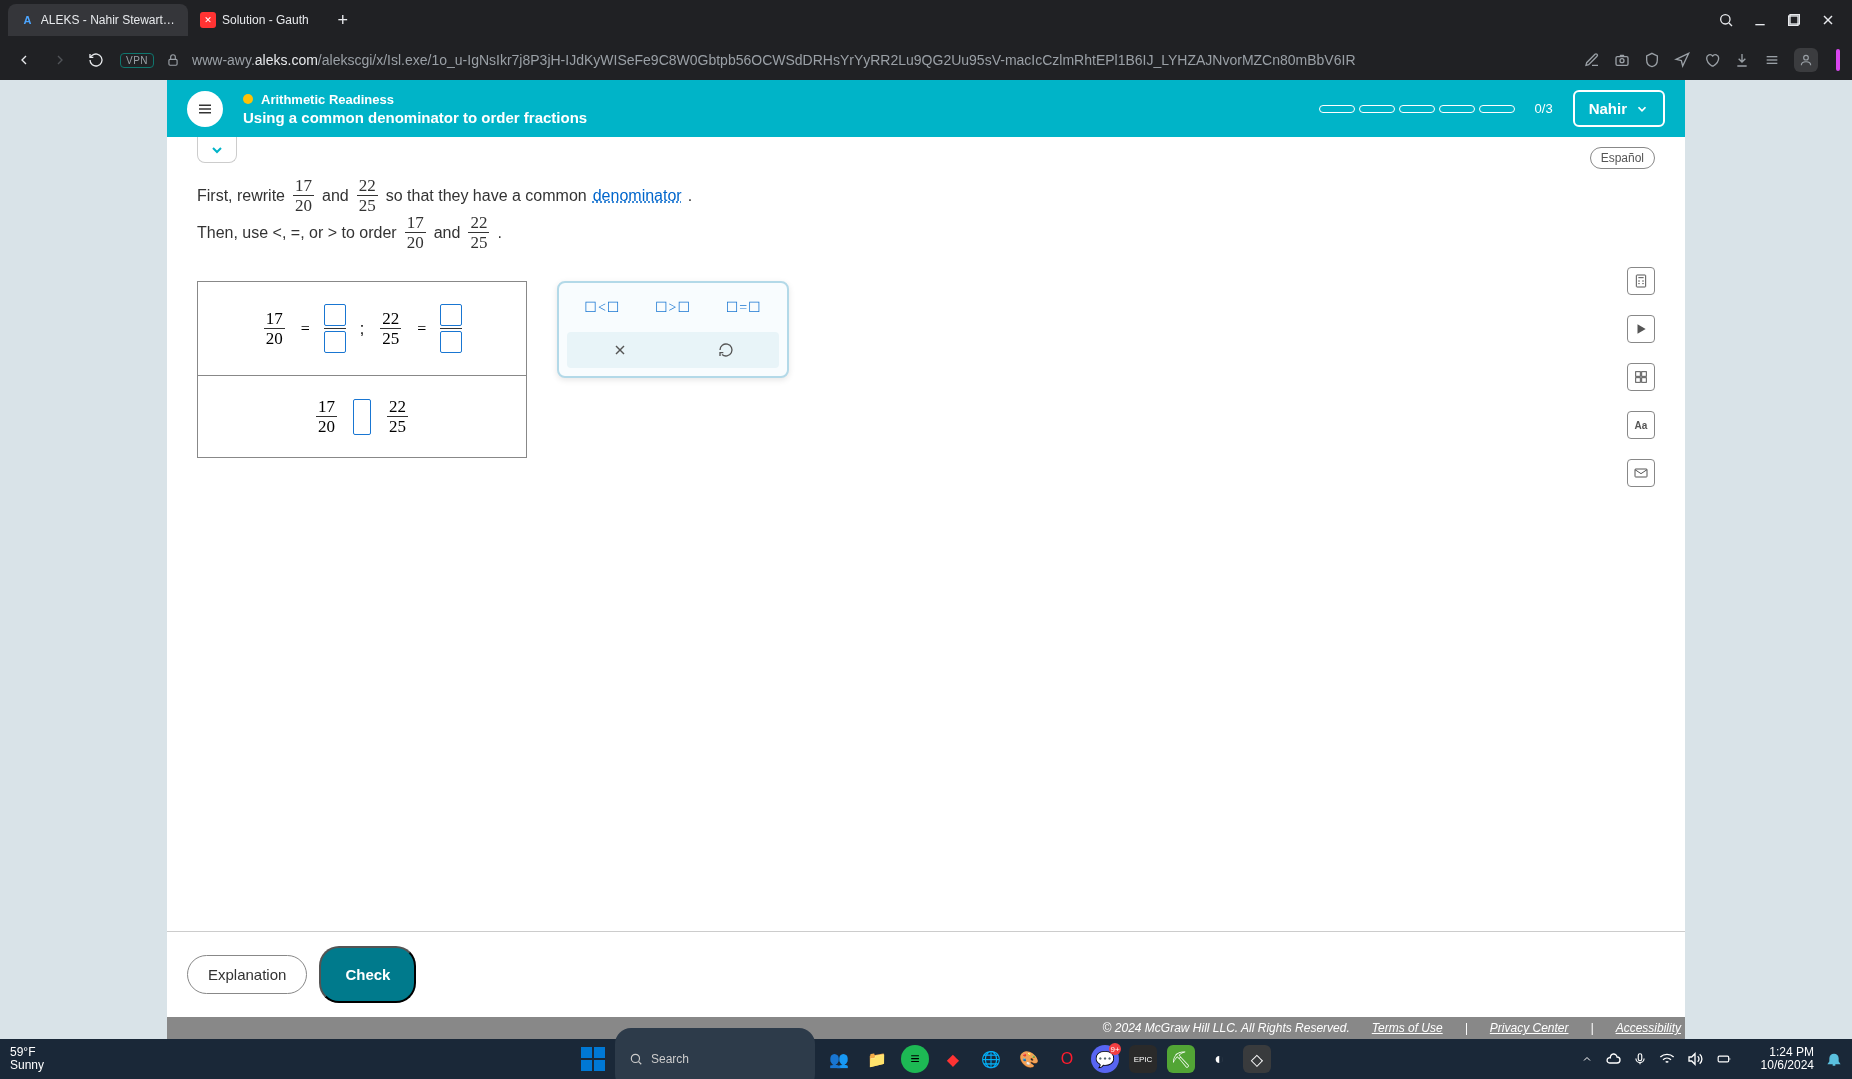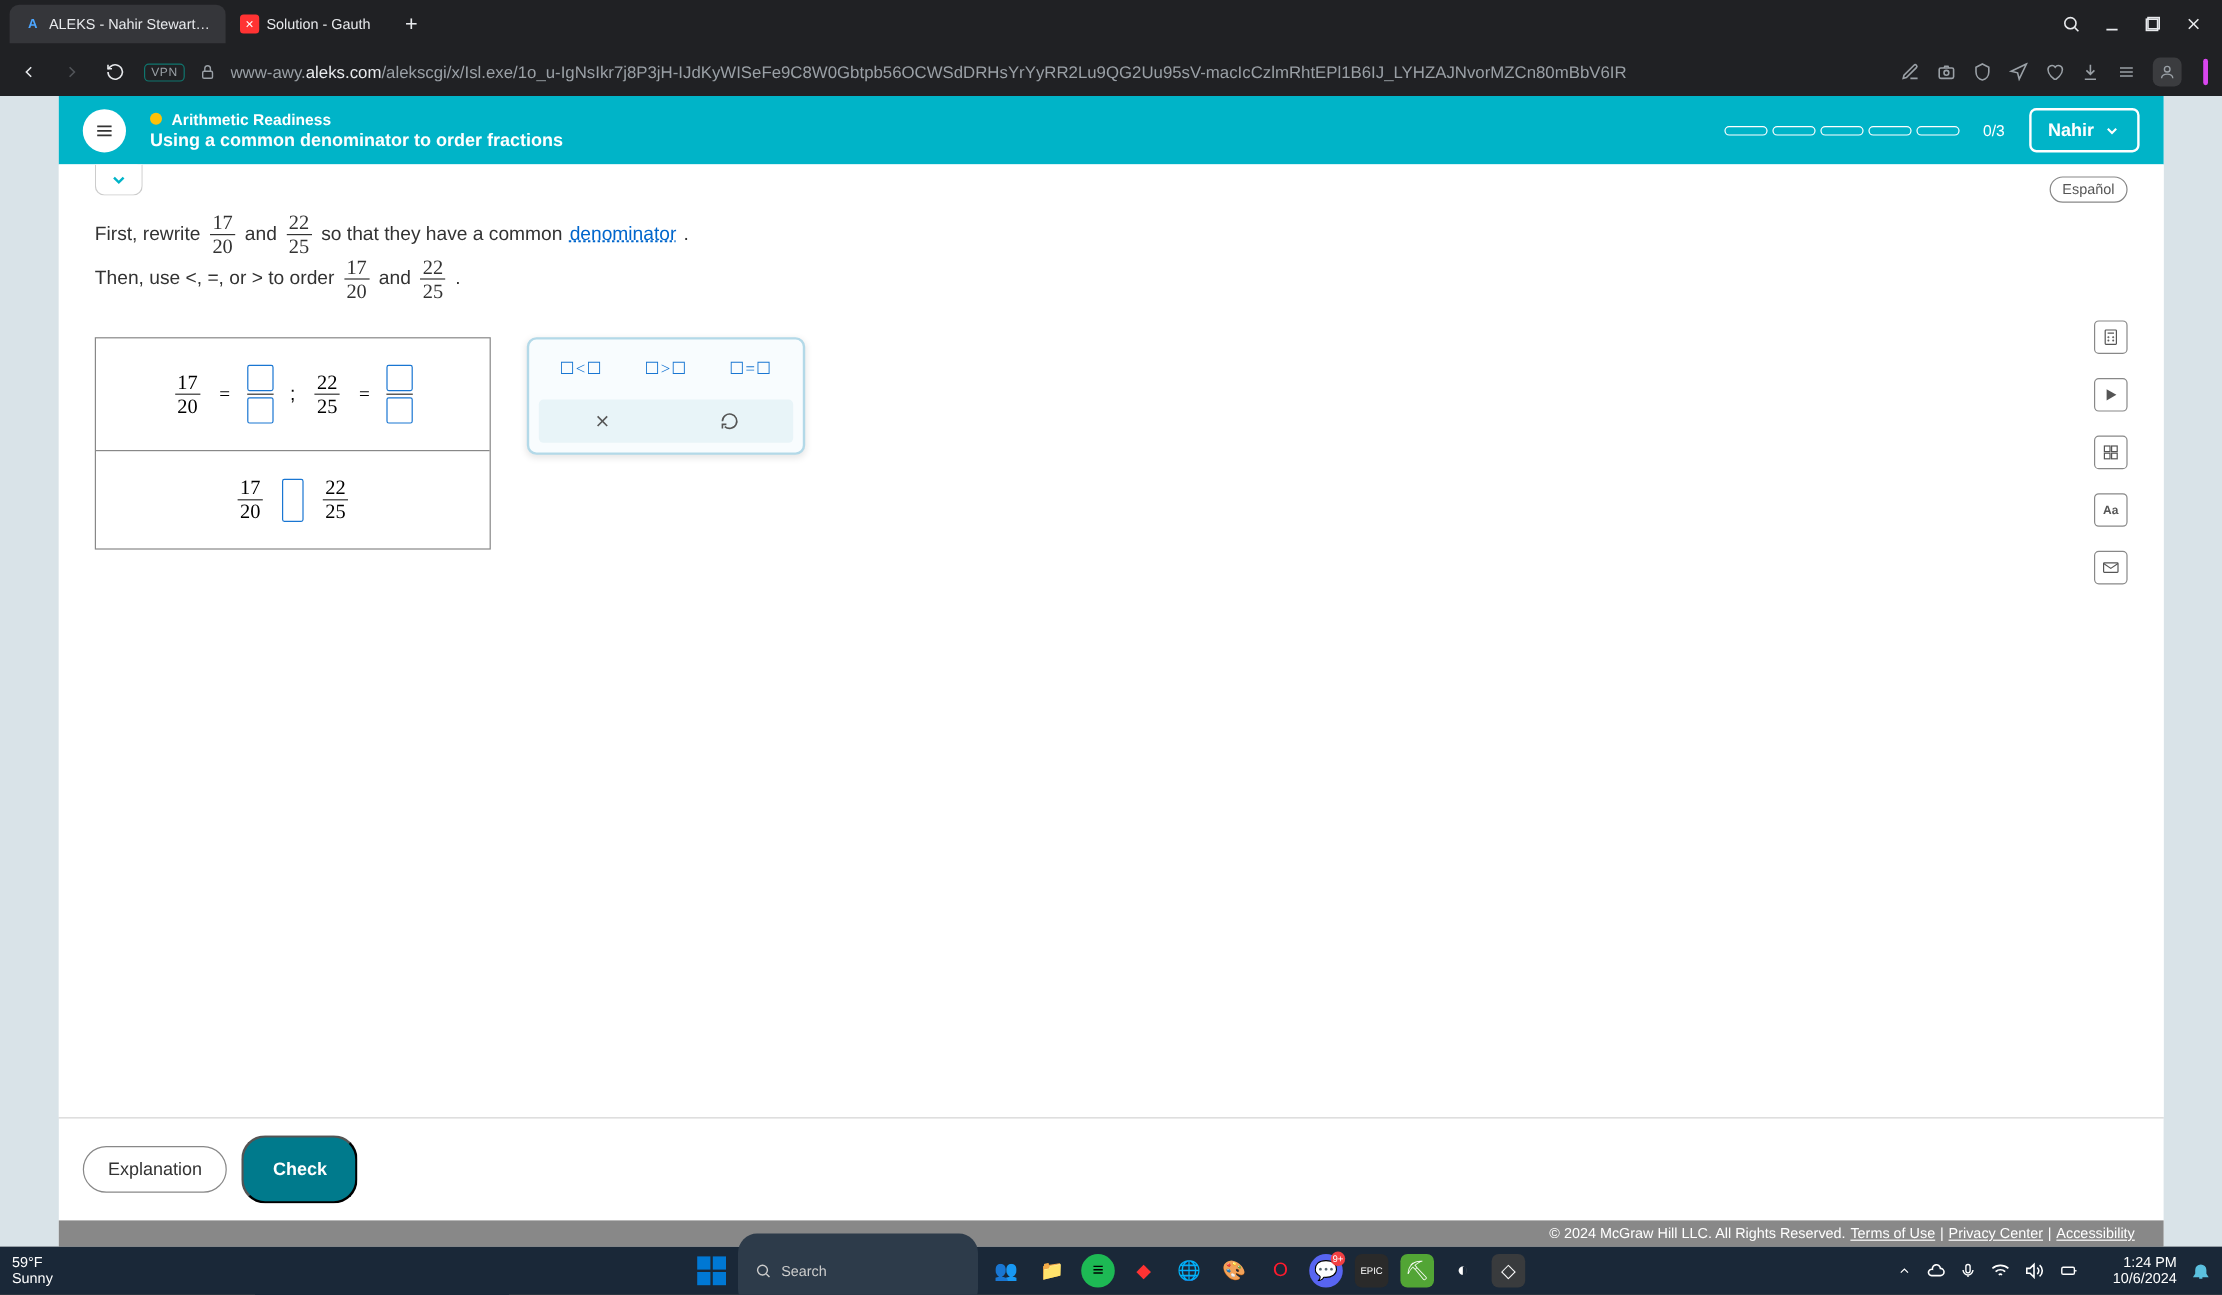--- a/index.html
+++ b/index.html
@@ -85,21 +85,21 @@
   position: absolute;
   top: 80px;
   left: 0;
   right: 0;
   bottom: 40px;
   background: #d9e3e8;
   display: flex;
   justify-content: center;
 }
 .page-inner {
-  width: 1754px;
+  width: 1518px;
   background: #fff;
   display: flex;
   flex-direction: column;
   position: relative;
 }
 
 
 .teal-header {
   background: #00b4c8;
   height: 57px;
@@ -301,24 +301,25 @@
   color: #fff;
   border-radius: 20px;
   padding: 18px 24px;
   font-size: 15px;
   font-weight: bold;
 }
 .copyright-bar {
   background: #888;
   color: #fff;
   font-size: 12px;
-  padding: 4px 24px;
+  padding: 4px 4px;
   display: flex;
   justify-content: flex-end;
-  gap: 4px;
+  gap: 22px;
+  font-style: italic;
 }
 .copyright-bar a { color: #fff; text-decoration: underline; }
 
 
 .taskbar {
   position: absolute;
   bottom: 0;
   left: 0;
   right: 0;
   height: 40px;

